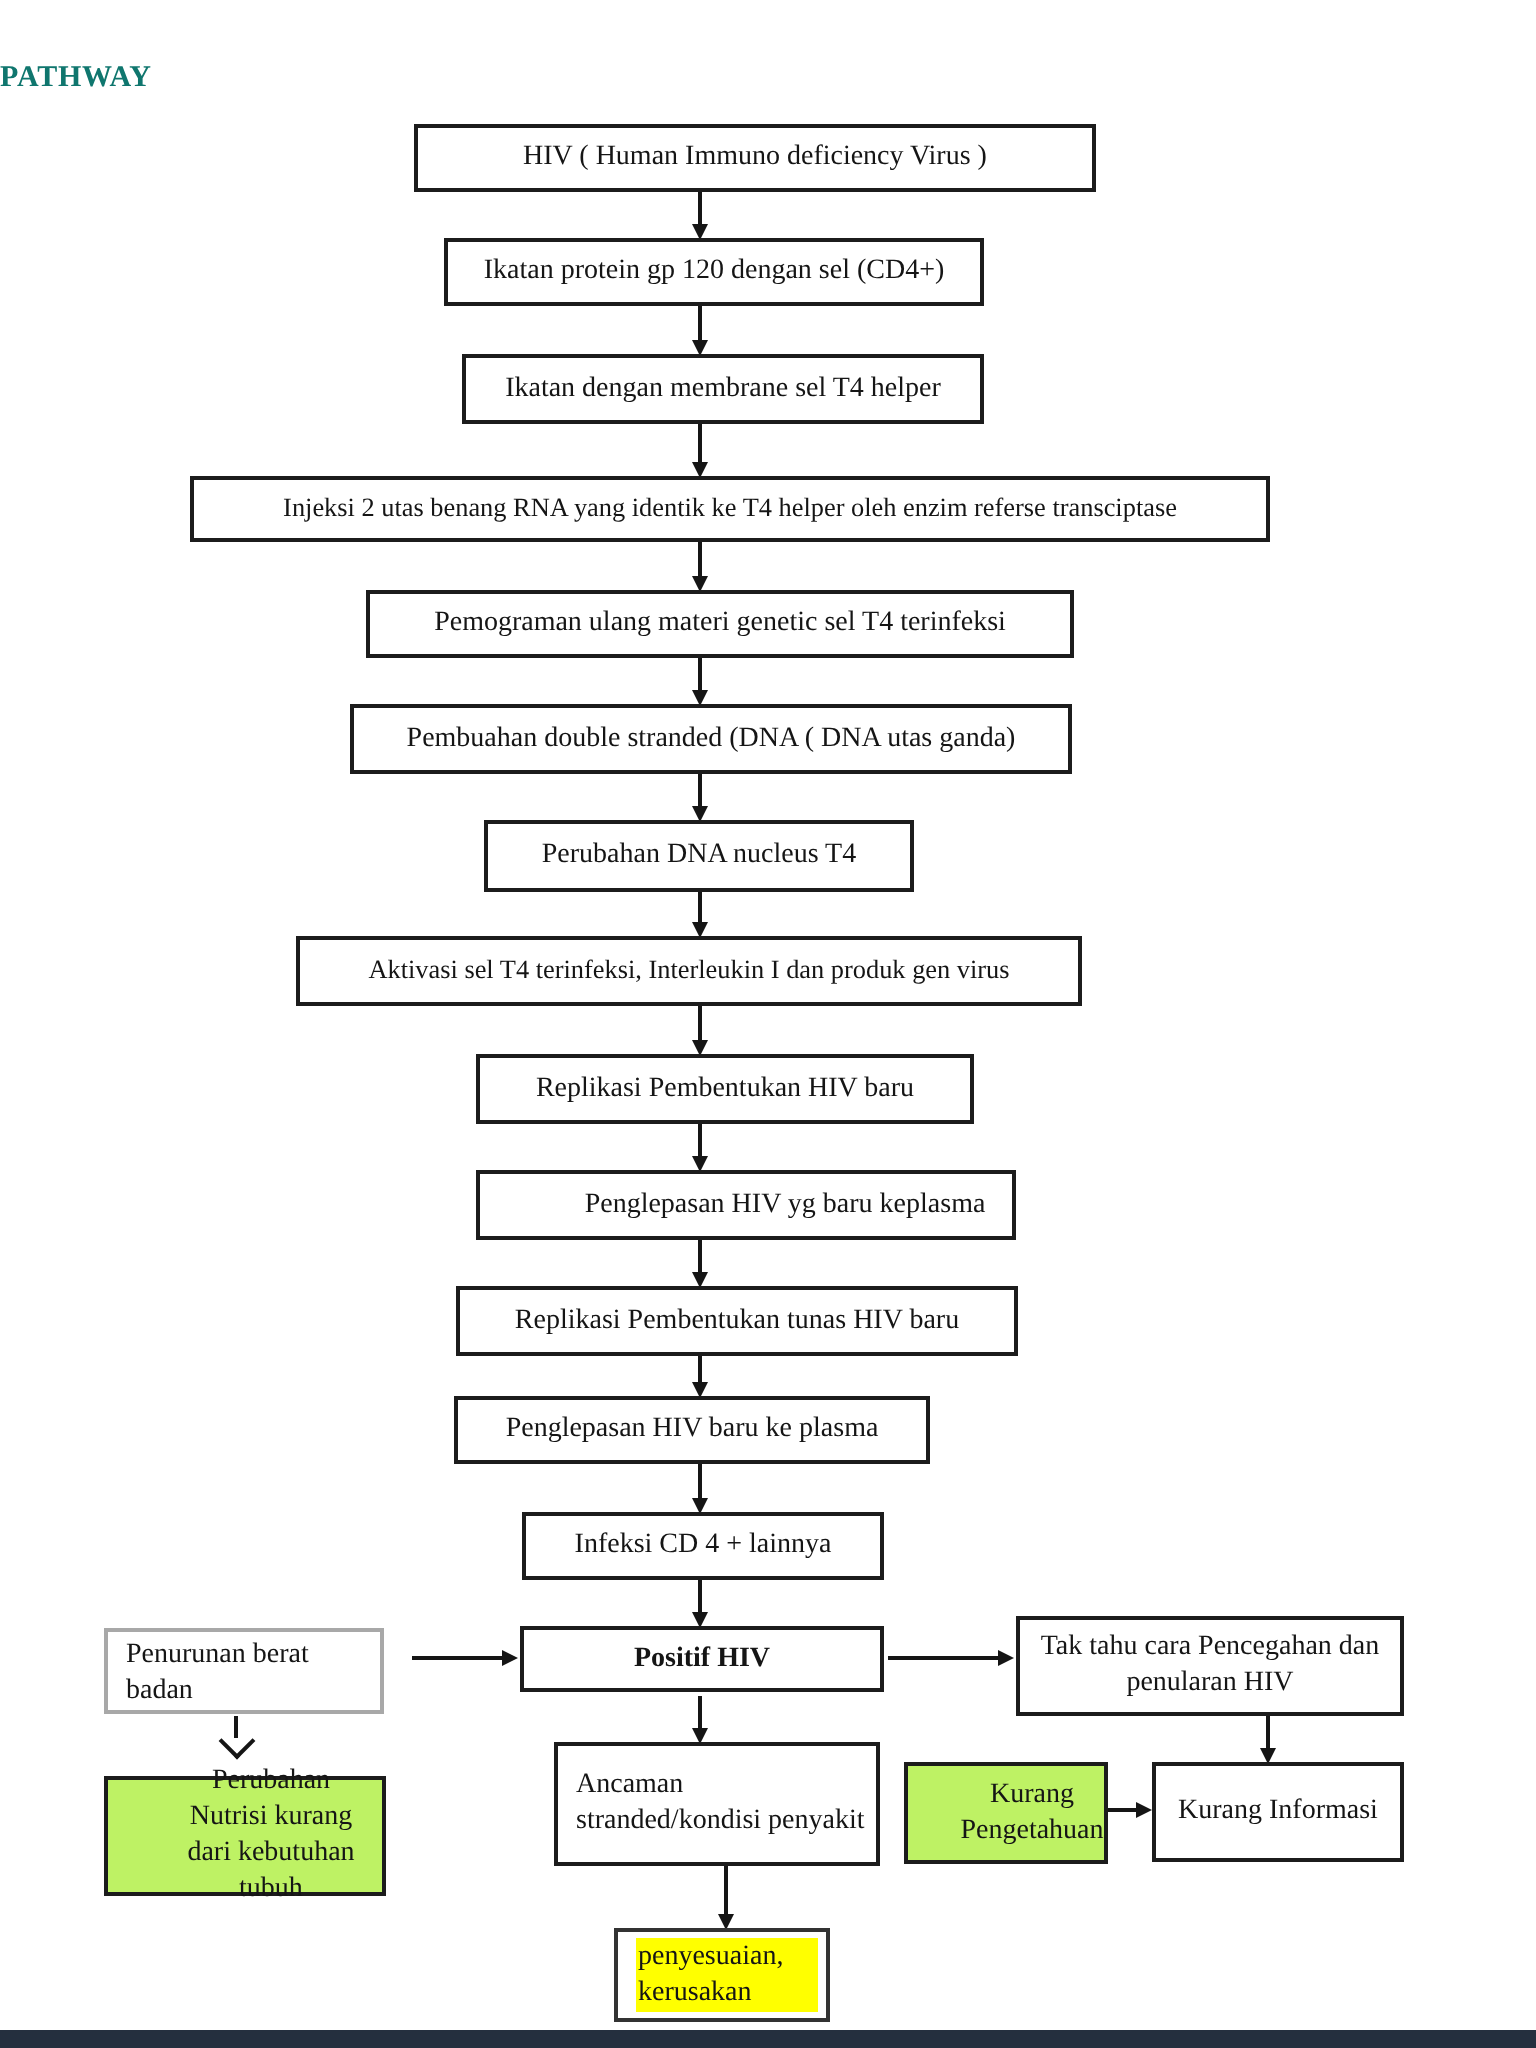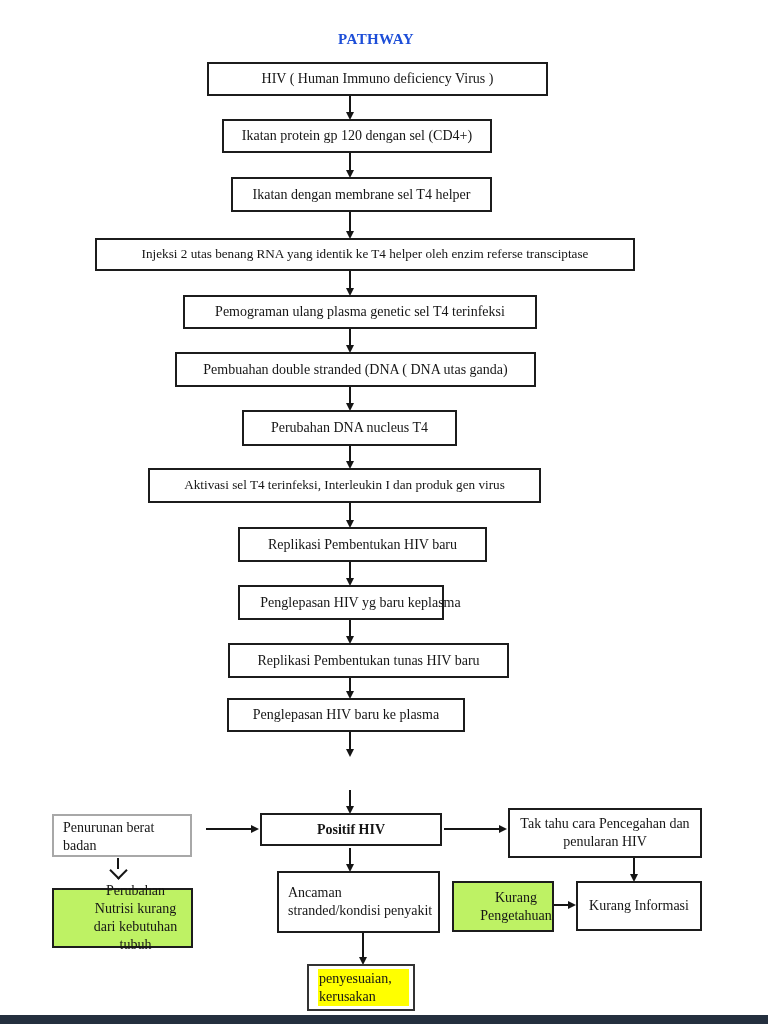--- a/index.html
+++ b/index.html
@@ -1,19 +1,19 @@
 <!DOCTYPE html>
 <html><head>
 <meta charset="utf-8">
 <style>
   html,body{margin:0;padding:0;background:#ffffff;}
   .page{position:relative;width:768px;height:1024px;background:#ffffff;margin:0 auto;overflow:hidden;
         font-family:"Liberation Serif",serif;color:#111;}
-  .title{position:absolute;left:0;right:16px;top:31px;text-align:center;
-         font-weight:bold;font-size:15px;letter-spacing:.4px;color:#1d4ed8;}
+  .title{position:absolute;left:0;right:16px;top:31px;text-align:left;
+         font-weight:bold;font-size:15px;letter-spacing:.4px;color:#0f766e;}
   .box{position:absolute;box-sizing:border-box;background:#fff;border:2px solid #1c1c1c;
        display:flex;align-items:center;justify-content:center;text-align:center;
        font-size:14px;line-height:1.28;padding:1px 6px;white-space:nowrap;color:#151515;}
   .wrap{white-space:normal;}
   .al{justify-content:flex-start;text-align:left;padding-left:9px;padding-right:4px;}
   .yellow{background:#bef264;padding-left:32px;}
   .grayb{border-color:#a8a8a8;}
   .bold{font-weight:bold;}
   .fit{font-size:13.2px;}
   .hl{background:#ffff00;padding:1px 3px 1px 1px;box-decoration-break:clone;-webkit-box-decoration-break:clone;}
@@ -46,44 +46,45 @@
 
   <div class="box" style="left:222px;top:119px;width:270px;height:34px;">Ikatan protein gp 120 dengan sel (CD4+)</div>
   <div class="av" style="left:349px;top:153px;height:17px;"></div>
 
   <div class="box" style="left:231px;top:177px;width:261px;height:35px;">Ikatan dengan membrane sel T4 helper</div>
   <div class="av" style="left:349px;top:212px;height:19px;"></div>
 
   <div class="box fit" style="left:95px;top:238px;width:540px;height:33px;">Injeksi 2 utas benang RNA yang identik ke T4 helper oleh enzim referse transciptase</div>
   <div class="av" style="left:349px;top:271px;height:17px;"></div>
 
-  <div class="box" style="left:183px;top:295px;width:354px;height:34px;">Pemograman ulang plasma genetic sel T4 terinfeksi</div>
+  <div class="box" style="left:183px;top:295px;width:354px;height:34px;">Pemograman ulang materi genetic sel T4 terinfeksi</div>
   <div class="av" style="left:349px;top:329px;height:16px;"></div>
 
   <div class="box" style="left:175px;top:352px;width:361px;height:35px;">Pembuahan double stranded (DNA ( DNA utas ganda)</div>
   <div class="av" style="left:349px;top:387px;height:16px;"></div>
 
   <div class="box" style="left:242px;top:410px;width:215px;height:36px;">Perubahan DNA nucleus T4</div>
   <div class="av" style="left:349px;top:446px;height:15px;"></div>
 
   <div class="box fit" style="left:148px;top:468px;width:393px;height:35px;">Aktivasi sel T4 terinfeksi, Interleukin I dan produk gen virus</div>
   <div class="av" style="left:349px;top:503px;height:17px;"></div>
 
   <div class="box" style="left:238px;top:527px;width:249px;height:35px;">Replikasi Pembentukan HIV baru</div>
   <div class="av" style="left:349px;top:562px;height:16px;"></div>
 
-  <div class="box" style="left:238px;top:585px;width:206px;height:35px;padding-left:45px;">Penglepasan HIV yg baru keplasma</div>
+  <div class="box" style="left:238px;top:585px;width:270px;height:35px;padding-left:45px;">Penglepasan HIV yg baru keplasma</div>
   <div class="av" style="left:349px;top:620px;height:16px;"></div>
 
   <div class="box" style="left:228px;top:643px;width:281px;height:35px;">Replikasi Pembentukan tunas HIV baru</div>
   <div class="av" style="left:349px;top:678px;height:13px;"></div>
 
   <div class="box" style="left:227px;top:698px;width:238px;height:34px;">Penglepasan HIV baru ke plasma</div>
   <div class="av" style="left:349px;top:732px;height:17px;"></div>
 
+  <div class="box" style="left:261px;top:756px;width:181px;height:34px;">Infeksi CD 4 + lainnya</div>
   <div class="av" style="left:349px;top:790px;height:16px;"></div>
 
   <div class="box bold" style="left:260px;top:813px;width:182px;height:33px;">Positif HIV</div>
   <div class="av" style="left:349px;top:848px;height:16px;"></div>
 
   <div class="box wrap al grayb" style="left:52px;top:814px;width:140px;height:43px;align-items:flex-start;padding-top:3px;">Penurunan berat badan</div>
   <div class="ah" style="left:206px;top:828px;width:45px;"></div>
   <div class="avo" style="left:110px;top:858px;width:16px;height:24px;"></div>
   <div class="box wrap yellow" style="left:52px;top:888px;width:141px;height:60px;">Perubahan Nutrisi kurang dari kebutuhan tubuh</div>
 

